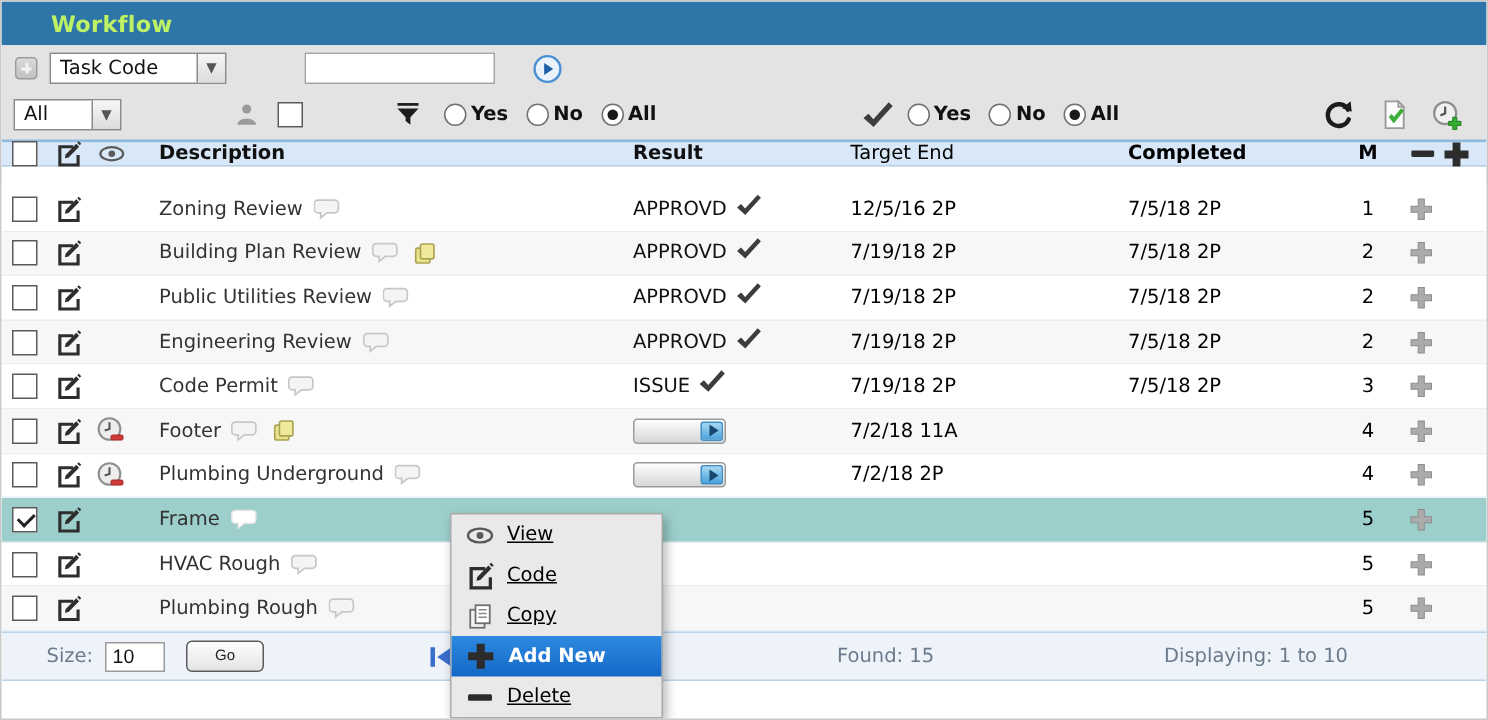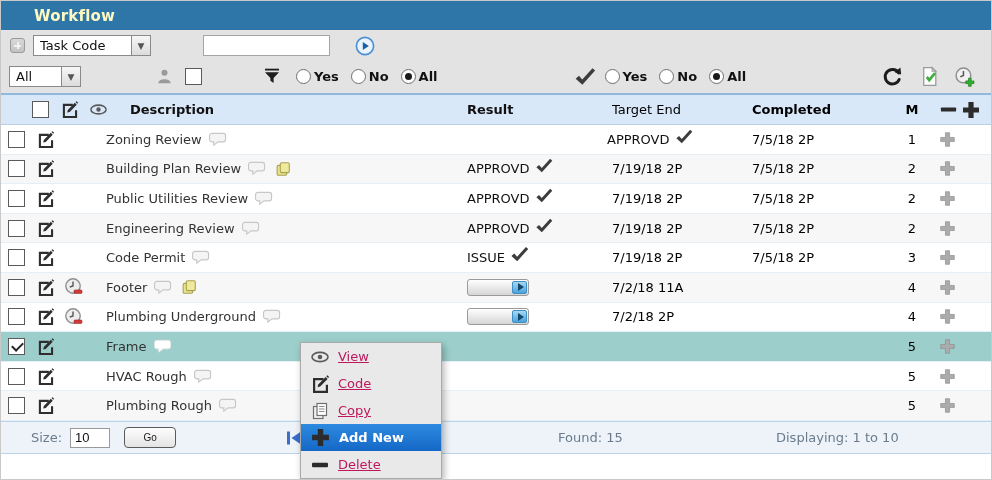--- a/index.html
+++ b/index.html
@@ -1,71 +1,71 @@
 <!DOCTYPE html>
 <html><head>
 <meta charset="utf-8">
 <style>
   * { margin:0; padding:0; box-sizing:border-box; }
   body { font-family:"DejaVu Sans","Liberation Sans",sans-serif; background:#fff; }
   .app { position:relative; width:992px; height:480px; background:#fff; overflow:hidden; border:1px solid #c9c9c9; }
 
   
   .titlebar { position:absolute; top:0; left:0; right:0; height:29px; background:#2e75a8; display:flex; align-items:center; }
-  .titlebar .title { color:#fef9c3; font-weight:bold; font-size:15px; padding-left:33px; letter-spacing:.2px; }
+  .titlebar .title { color:#bef264; font-weight:bold; font-size:15px; padding-left:33px; letter-spacing:.2px; }
 
   
   .toolbar { position:absolute; top:29px; left:0; right:0; height:65px; background:#e3e3e3; border-bottom:2px solid #8fbade; }
   .tb-row { display:flex; align-items:center; height:31px; padding-left:8px; }
   .sq-icon { width:15px; height:15px; border:1px solid #9a9a9a; border-radius:3px; background:linear-gradient(#d9d9d9,#c2c2c2); position:relative; }
   .sq-icon::before,.sq-icon::after{ content:""; position:absolute; background:#f2f2f2; }
   .sq-icon::before{ left:3px; right:3px; top:6px; height:2px; }
   .sq-icon::after{ top:3px; bottom:3px; left:6px; width:2px; }
   .fake-select { height:21px; background:#fff; border:1px solid #8a8a8a; display:flex; align-items:center; font-size:13px; color:#111; }
   .fake-select .lbl { flex:1; padding-left:6px; white-space:nowrap; overflow:hidden; }
   .fake-select .arrow { width:19px; height:100%; border-left:1px solid #8a8a8a; background:linear-gradient(#f6f6f6,#dcdcdc); display:flex; align-items:center; justify-content:center; color:#555; font-size:9px; }
   .search-input { width:127px; height:21px; border:1px solid #a5a5a5; background:#fff; font-size:13px; padding:0 4px; }
   .radio { width:15px; height:15px; border:1px solid #6f6f6f; border-radius:50%; background:#fff; position:relative; flex:none; }
   .radio.sel::after { content:""; position:absolute; left:3px; top:3px; width:7px; height:7px; border-radius:50%; background:#1a1a1a; }
   .rlabel { font-size:13px; font-weight:bold; color:#111; margin:0 2px 0 3px; }
   .cbx { width:17px; height:17px; border:1px solid #5a5a5a; background:#fff; flex:none; position:relative; }
   .cbx.checked::after { content:""; position:absolute; left:3px; top:3px; width:9px; height:5px; border-left:2px solid #222; border-bottom:2px solid #222; transform:rotate(-45deg); }
 
   
-  .thead { position:absolute; top:94px; left:0; right:0; height:30px; background:#d9e8f8; border-bottom:1px solid #b9cfe4; display:flex; align-items:center; font-size:13px; font-weight:bold; color:#111;padding-left:24px; }
+  .thead { position:absolute; top:94px; left:0; right:0; height:16px; background:#d9e8f8; border-bottom:1px solid #b9cfe4; display:flex; align-items:center; font-size:13px; font-weight:bold; color:#111; }
   .tbody { position:absolute; top:124px; left:0; right:0; }
   .tr { display:flex; align-items:center; height:29.6px; background:#fff; border-bottom:1px solid #e6eef6; font-size:13px; color:#222; }
   .tr.alt { background:#f7f7f7; }
   .tr.selected { background:#9ccfcb; }
   .cc { width:30px; display:flex; justify-content:center; }
   .ce { width:28px; display:flex; justify-content:center; }
   .cs { width:30px; display:flex; justify-content:center; }
   .cd { flex:1; display:flex; align-items:center; padding-left:17px; gap:7px; color:#333; }
   .cr { width:145px; display:flex; align-items:center; gap:5px; font-size:13px; color:#111; }
   .ct { width:140px; color:#000; }
-  .cm2 { width:145px; color:#000; }
+  .cm2 { width:145px; color:#000;margin-left:45px; }
   .cn { width:30px; text-align:center; color:#000; }
   .cp { width:64px; display:flex; align-items:center; padding-left:12px; gap:3px; }
   .thead .cd { font-weight:bold; color:#111; }
 
   .ic { display:block; }
   .result-widget { width:62px; height:17px; border:1px solid #9a9a9a; border-radius:3px; background:linear-gradient(#fefefe,#d6d6d6); position:relative; }
   .result-widget .go { position:absolute; right:1px; top:1px; width:15px; height:13px; border:1px solid #3f8fc7; border-radius:2px; background:linear-gradient(#a8d8f2,#4aa3dc); display:flex; align-items:center; justify-content:center; }
   .result-widget .go::after { content:""; width:0; height:0; border-left:6px solid #15466b; border-top:4px solid transparent; border-bottom:4px solid transparent; margin-left:2px; }
 
   
   .footer { position:absolute; top:420px; left:0; right:0; height:33px; background:#edf3f9; border-top:1px solid #bcd4ea; border-bottom:1px solid #bcd4ea; font-size:13px; color:#6b7b8c; }
   .footer .abs { position:absolute; top:0; height:100%; display:flex; align-items:center; gap:8px; }
   .size-input { width:40px; height:20px; border:1px solid #9a9a9a; font-size:13px; padding:0 4px; color:#111; background:#fff; }
   .go-btn { height:21px; width:52px; border:1px solid #5a5a5a; border-radius:4px; background:linear-gradient(#fdfdfd,#e4e4e4); font-size:10px; color:#222; display:flex; align-items:center; justify-content:center; }
 
   
   .menu { position:absolute; left:299px; top:341px; width:142px; background:#e9e9e9; border:1px solid #aaa; box-shadow:2px 3px 7px rgba(0,0,0,.3); z-index:10; }
   .mi { height:27px; display:flex; align-items:center; padding-left:9px; gap:8px; }
-  .mi a { color:#be185d; font-size:13px; text-decoration:underline; }
+  .mi a { color:#000000; font-size:13px; text-decoration:underline; }
   .mi.hl { background:linear-gradient(#2d8ae0,#1568c6); }
   .mi.hl a { color:#fff; font-weight:bold; text-decoration:none; }
 </style>
 </head>
 <body>
 
 <svg width="0" height="0" style="position:absolute">
   <defs>
     <symbol id="s-edit" viewBox="0 0 20 20">
       <path d="M3 4h10.5v2.2H5.2v10.6h10.6v-6h2.2v8.2H3z" fill="#2e2e2e"></path>
@@ -244,20 +244,21 @@
           <svg class="ic" width="19" height="17">
             <use href="#s-comment"></use>
           </svg>
         </div>
       <div class="cr">
           <span>APPROVD</span>
           <svg class="ic" width="18" height="18" style="margin-top:-5px;">
             <use href="#s-check"></use>
           </svg>
         </div>
+      <div class="ct">12/5/16 2P</div>
       <div class="cm2">7/5/18 2P</div>
       <div class="cn">1</div>
       <div class="cp">
           <svg class="ic" width="17" height="17">
             <use href="#s-plus-gray"></use>
           </svg>
         </div>
     </div>
 
     <div class="tr alt">

